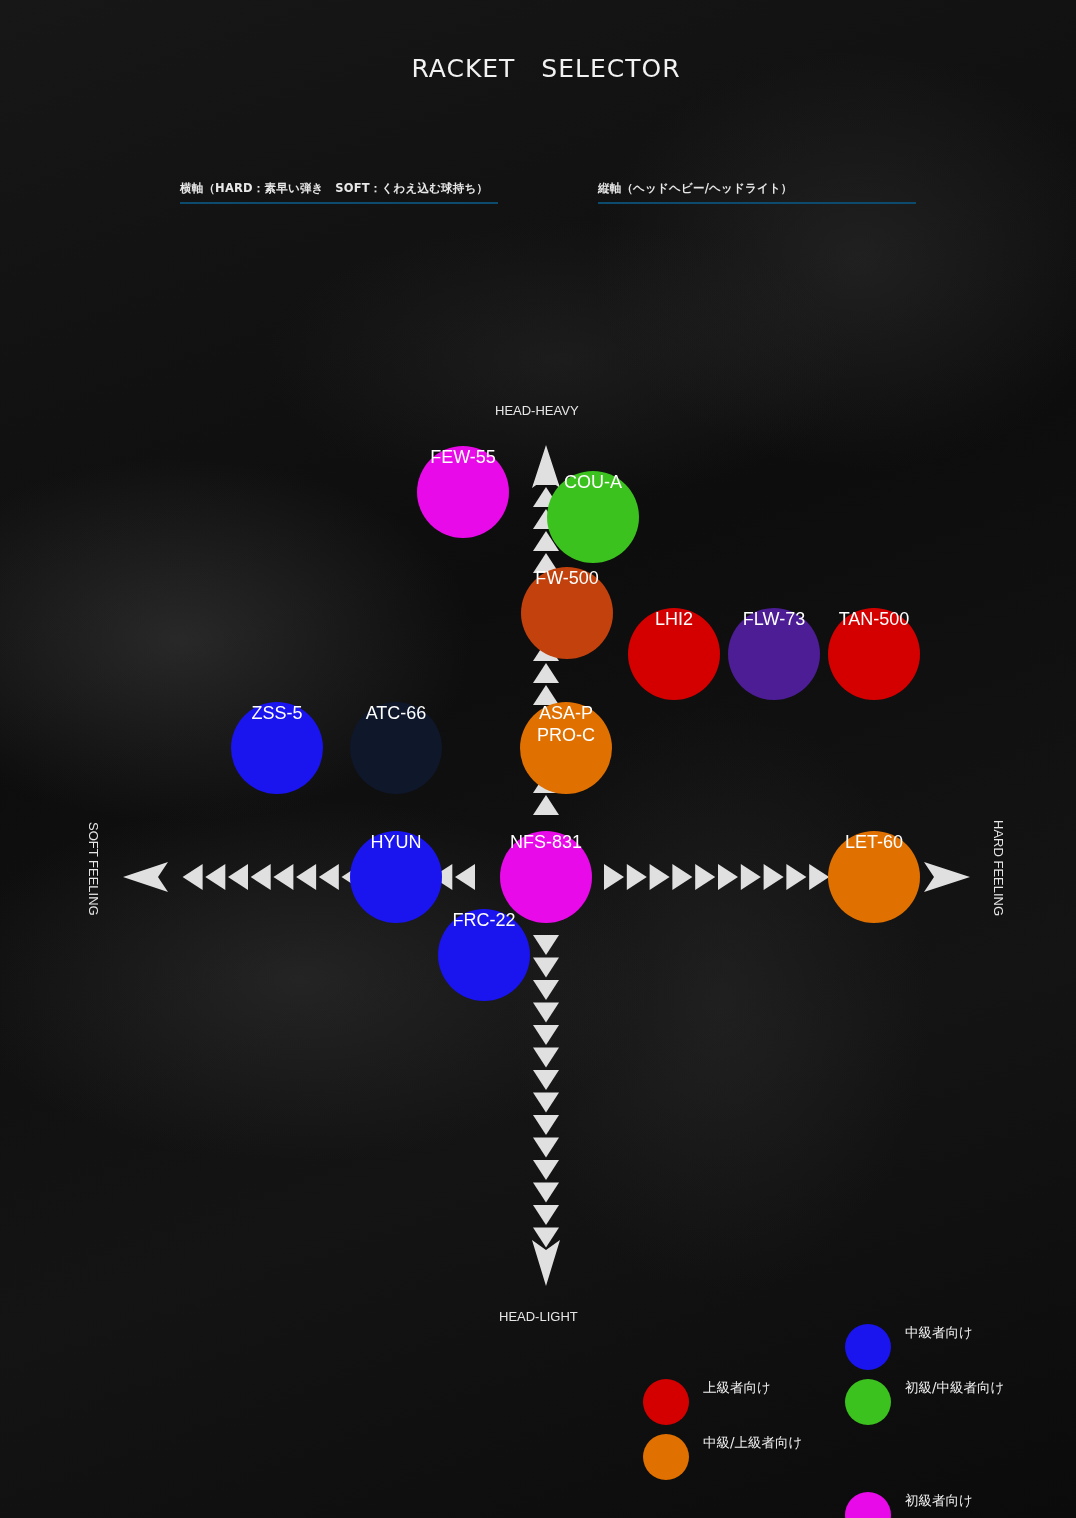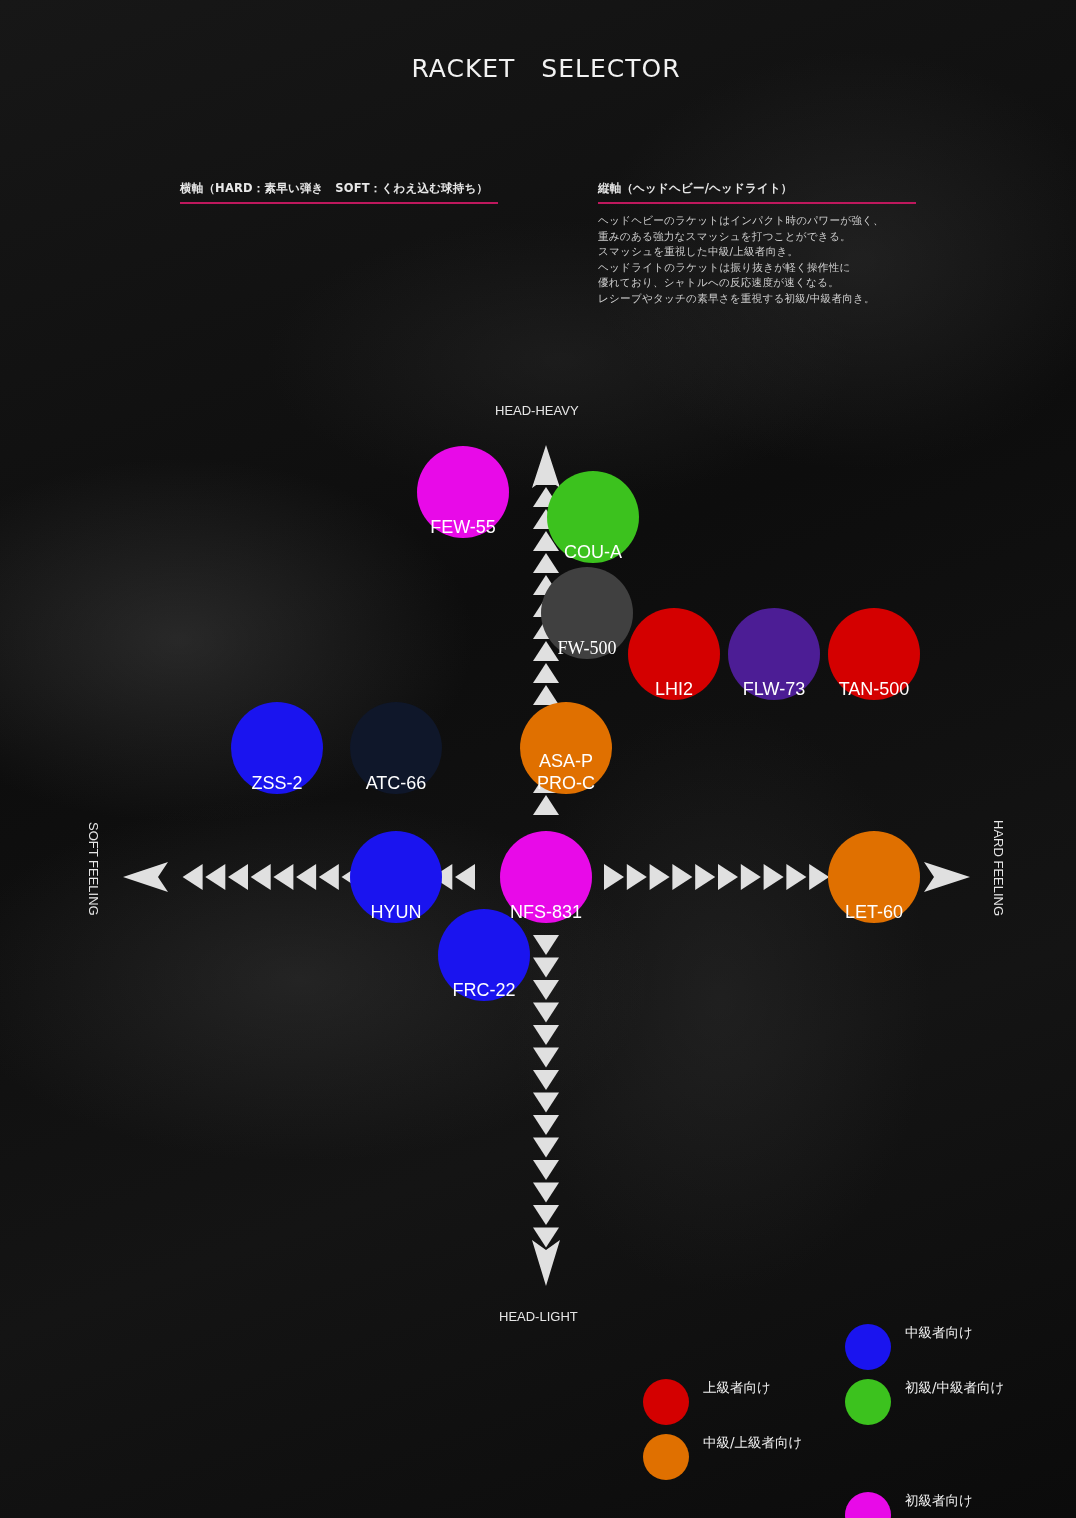--- a/index.html
+++ b/index.html
@@ -17,54 +17,46 @@
   .title {
     position:absolute; top:52px; left:0; width:1092px; text-align:center;
     font-family:"DejaVu Sans", sans-serif; font-weight:normal; font-size:25px; letter-spacing:1px; color:#f2f2f2;
     white-space:pre;
   }
   .desc { position:absolute; top:181px; width:318px; }
   .desc.left { left:180px; }
   .desc.right { left:598px; }
   .desc h3 {
     margin:0; font-size:11.5px; font-weight:bold; color:#e8e8e8; padding-bottom:6px;
-    border-bottom:2px solid #be185d; white-space:nowrap; letter-spacing:0.2px;
+    border-bottom:2px solid #0c4a6e; white-space:nowrap; letter-spacing:0.2px;
   }
   .desc .body { margin-top:9px; font-size:10.6px; line-height:15.6px; color:#cfcfcf; letter-spacing:0.2px; }
   .desc .body div { white-space:nowrap; }
   .axis-label { position:absolute; font-size:13px; color:#e6e6e6; font-family:"Liberation Sans", sans-serif; white-space:nowrap; }
   .axis-v { writing-mode:vertical-rl; }
   svg.arrows { position:absolute; left:0; top:0; }
   .bubble {
-    position:absolute; border-radius:50%; display:flex; align-items:flex-end; justify-content:center;
+    position:absolute; border-radius:50%; display:flex; align-items:flex-start; justify-content:center;
     text-align:center; color:#fff; font-family:"Liberation Sans", sans-serif; font-size:18px; line-height:22px;
   }
   .legend-item { position:absolute; display:flex; align-items:flex-start; }
   .legend-dot { width:46px; height:46px; border-radius:50%; }
   .legend-text { margin-left:14px; font-size:13.5px; color:#f0f0f0; white-space:nowrap; }
 </style>
 </head>
 <body>
 
 <div class="title">RACKET　SELECTOR</div>
 
 <div class="desc left">
   <h3>横軸（HARD：素早い弾き　SOFT：くわえ込む球持ち）</h3>
 </div>
 
 <div class="desc right">
   <h3>縦軸（ヘッドヘビー/ヘッドライト）</h3>
-  <div class="body">
-    <div>ヘッドヘビーのラケットはインパクト時のパワーが強く、</div>
-    <div>重みのある強力なスマッシュを打つことができる。</div>
-    <div>スマッシュを重視した中級/上級者向き。</div>
-    <div>ヘッドライトのラケットは振り抜きが軽く操作性に</div>
-    <div>優れており、シャトルへの反応速度が速くなる。</div>
-    <div>レシーブやタッチの素早さを重視する初級/中級者向き。</div>
-  </div>
 </div>
 
 <div class="axis-label" style="left:495px; top:403px;">HEAD-HEAVY</div>
 <div class="axis-label" style="left:499px; top:1309px;">HEAD-LIGHT</div>
 <div class="axis-label axis-v" style="left:86px; top:822px;">SOFT FEELING</div>
 <div class="axis-label axis-v" style="left:991px; top:820px;">HARD FEELING</div>
 
 <svg class="arrows" width="1076" height="1518">
   <g id="arrow-group" fill="#e0e0e0">
       <polygon points="546,795 533,815 559,815"></polygon>
@@ -127,34 +119,34 @@
     </g>
 </svg>
 
 <div id="bubbles">
     <div class="bubble" style="left: 417px; top: 446px; width: 92px; height: 92px; background: rgb(232, 10, 232);">
       <span style="white-space: pre;">FEW-55</span>
     </div>
     <div class="bubble" style="left: 547px; top: 471px; width: 92px; height: 92px; background: rgb(60, 194, 30);">
       <span style="white-space: pre;">COU-A</span>
     </div>
-    <div class="bubble" style="left: 541px; top: 567px; width: 92px; height: 92px; background: #404040; font-family: Liberation Serif, serif;">
+    <div class="bubble" style="left: 521px; top: 567px; width: 92px; height: 92px; background: #c2410c;">
       <span style="white-space: pre;">FW-500</span>
     </div>
     <div class="bubble" style="left: 628px; top: 608px; width: 92px; height: 92px; background: rgb(212, 0, 0);">
       <span style="white-space: pre;">LHI2</span>
     </div>
     <div class="bubble" style="left: 728px; top: 608px; width: 92px; height: 92px; background: #4c1d95;">
       <span style="white-space: pre;">FLW-73</span>
     </div>
     <div class="bubble" style="left: 828px; top: 608px; width: 92px; height: 92px; background: rgb(212, 0, 0);">
       <span style="white-space: pre;">TAN-500</span>
     </div>
     <div class="bubble" style="left: 231px; top: 702px; width: 92px; height: 92px; background: rgb(26, 20, 239);">
-      <span style="white-space: pre;">ZSS-2</span>
+      <span style="white-space: pre;">ZSS-5</span>
     </div>
     <div class="bubble" style="left: 350px; top: 702px; width: 92px; height: 92px; background: #0f172a;">
       <span style="white-space: pre;">ATC-66</span>
     </div>
     <div class="bubble" style="left: 520px; top: 702px; width: 92px; height: 92px; background: rgb(224, 112, 0);">
       <span style="white-space: pre;">ASA-P
 PRO-C</span>
     </div>
     <div class="bubble" style="left: 350px; top: 831px; width: 92px; height: 92px; background: rgb(26, 20, 239);">
       <span style="white-space: pre;">HYUN</span>

